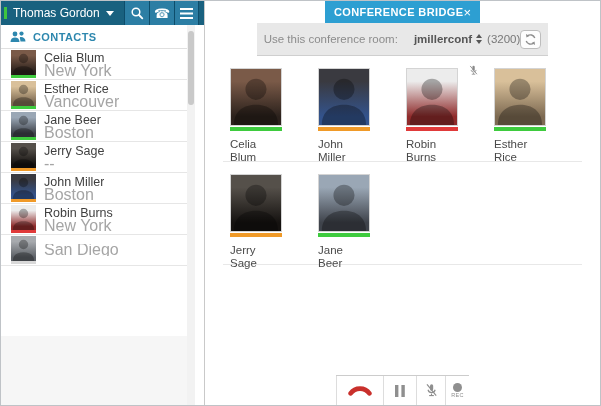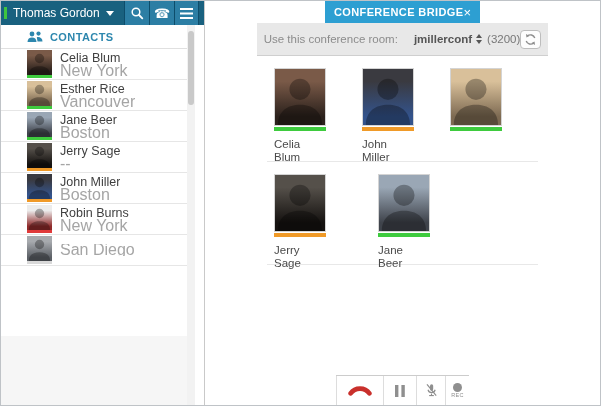--- a/index.html
+++ b/index.html
@@ -13,24 +13,24 @@
   .presence-bar { width:3px; height:12px; margin-left:3px; }
   .user-name { font-size:12px; margin-left:6px; white-space:nowrap; }
   .chevron { width:0; height:0; border-left:4px solid transparent; border-right:4px solid transparent; border-top:5px solid #fff; margin-left:6px; }
   .tb-buttons { margin-left:auto; display:flex; height:100%; margin-right:5px; }
   .tb-btn { width:25px; height:100%; background:#2c7ea4; border-left:1px solid #0d4d6b; display:flex; align-items:center; justify-content:center; cursor:pointer; }
   .tb-btn:last-child { border-right:1px solid #0d4d6b; }
   .phone-glyph { color:#fff; font-size:13px; line-height:1; }
 
   .left-body { flex:1; display:flex; min-height:0; }
   .list-col { width:186px; display:flex; flex-direction:column; }
-  .contacts-header { height:24px; display:flex; align-items:center; padding-left:26px; border-bottom:1px solid #e0e0e0; flex-shrink:0; }
+  .contacts-header { height:24px; display:flex; align-items:center; padding-left:9px; border-bottom:1px solid #e0e0e0; flex-shrink:0; }
   .contacts-title { color:#2d87ae; font-size:11px; font-weight:bold; letter-spacing:.4px; margin-left:7px; }
   .contacts-list { flex:1 0 auto; }
-  .contact-row { height:31px; display:flex; align-items:center; padding-left:26px; border-bottom:1px solid #e6e6e6; background:#fff; cursor:pointer; }
+  .contact-row { height:31px; display:flex; align-items:center; padding-left:10px; border-bottom:1px solid #e6e6e6; background:#fff; cursor:pointer; }
   .avatar-wrap { width:25px; flex-shrink:0; }
   .avatar { width:25px; height:25px; overflow:hidden; position:relative; background:#888; }
   .avatar svg, .photo svg { display:block; width:100%; height:100%; }
   .sil-fill { fill:rgba(0,0,0,0.30); }
   .status-bar { width:25px; height:3px; background:#ddd; }
   .contact-text { margin-left:8px; overflow:hidden; }
   .contact-name { font-size:12.5px; color:#3f3f3f; line-height:14px; white-space:nowrap; }
   .contact-location { font-size:16px; color:#a5a5a5; line-height:12px; white-space:nowrap; }
   .list-footer { flex:1; background:#f6f6f6; }
   .scroll-track { width:8px; background:#f2f2f2; position:relative; flex-shrink:0; }
@@ -48,21 +48,21 @@
   .room-name { font-size:11.5px; font-weight:bold; color:#555; }
   .sort-arrows { display:inline-flex; flex-direction:column; margin-left:4px; row-gap:2px; }
   .sort-arrows .up { width:0; height:0; border-left:3.5px solid transparent; border-right:3.5px solid transparent; border-bottom:4px solid #555; }
   .sort-arrows .down { width:0; height:0; border-left:3.5px solid transparent; border-right:3.5px solid transparent; border-top:4px solid #555; }
   .room-ext { font-size:11.5px; color:#777; margin-left:5px; }
   .refresh-btn { margin-left:auto; width:21px; height:19px; background:#fdfdfd; border:1px solid #bdbdbd; border-radius:4px; display:flex; align-items:center; justify-content:center; cursor:pointer; }
 
   .conf-body { flex:1; background:#fff; overflow:hidden; }
   .tile-row { display:flex; padding:12px 0 0 7px; border-bottom:1px solid #e8e8e8; }
   .tile-row.r1 { height:106px; }
-  .tile-row.r2 { height:103px;gap:16px; }
+  .tile-row.r2 { height:103px; }
   .tile { width:88px; position:relative; cursor:pointer; }
   .photo { width:52px; height:58px; border:1px solid #d4d4d4; background:#999; overflow:hidden; }
   .photo.placeholder { background:#e9ebed; }
   .photo.placeholder .sil-fill { fill:#a3a8ad; }
   .tile .status-bar { width:52px; height:4px; margin-top:1px; }
   .tile-label { margin-top:7px; font-size:11.5px; color:#4a4a4a; line-height:13px; }
   .mic-badge { position:absolute; top:-6px; right:15px; display:none; }
 
   .conf-toolbar { height:30px; border-top:1px solid #ccc; display:flex; justify-content:flex-end; flex-shrink:0; background:#fff; }
   .tool-btn { border-left:1px solid #ddd; display:flex; flex-direction:column; align-items:center; justify-content:center; cursor:pointer; }
@@ -270,26 +270,51 @@
       </svg>
     </div>
     <div class="status-bar" style="background: rgb(240, 154, 40);"></div>
     <div class="tile-label">
       <div>John</div>
       <div>Miller</div>
     </div>
 
   </div>
           <div class="tile">
+    <div class="photo" style="background: linear-gradient(rgb(236, 236, 236) 22%, rgb(143, 43, 43) 85%);">
+      <svg viewBox="0 0 52 58">
+        <path class="sil-fill" d="M26 10a11 11 0 1 1 0 22 11 11 0 0 1 0-22zM3 58c0-14.5 10.5-21 23-21s23 6.5 23 21z"></path>
+      </svg>
+    </div>
+    <div class="status-bar" style="background: rgb(224, 58, 58);"></div>
+    <div class="tile-label">
+      <div>Robin</div>
+      <div>Burns</div>
+    </div>
+    <div class="mic-badge" style="display: block;">
+      <svg width="11" height="11" viewBox="0 0 16 16">
+        <rect x="6.4" y="1.2" width="3.4" height="7" rx="1.7" fill="#8a8a8a"></rect>
+        <path d="M4.3 7.2 a3.9 3.9 0 0 0 7.6 0" stroke="#8a8a8a" stroke-width="1.2" fill="none"></path>
+        <line x1="8" y1="11.3" x2="8" y2="13" stroke="#8a8a8a" stroke-width="1.2"></line>
+        <line x1="5.5" y1="13.4" x2="10.5" y2="13.4" stroke="#8a8a8a" stroke-width="1.2"></line>
+        <line x1="3.2" y1="1.4" x2="13" y2="13.4" stroke="#8a8a8a" stroke-width="1.3"></line>
+      </svg>
+    </div>
+  </div>
+          <div class="tile">
     <div class="photo" style="background: linear-gradient(rgb(217, 192, 154) 22%, rgb(125, 106, 82) 85%);">
       <svg viewBox="0 0 52 58">
         <path class="sil-fill" d="M26 10a11 11 0 1 1 0 22 11 11 0 0 1 0-22zM3 58c0-14.5 10.5-21 23-21s23 6.5 23 21z"></path>
       </svg>
     </div>
     <div class="status-bar" style="background: rgb(62, 203, 62);"></div>
+    <div class="tile-label">
+      <div>Esther</div>
+      <div>Rice</div>
+    </div>
 
   </div>
         </div>
       <div class="tile-row r2">
           <div class="tile">
     <div class="photo" style="background: linear-gradient(rgb(85, 80, 74) 22%, rgb(21, 18, 16) 85%);">
       <svg viewBox="0 0 52 58">
         <path class="sil-fill" d="M26 10a11 11 0 1 1 0 22 11 11 0 0 1 0-22zM3 58c0-14.5 10.5-21 23-21s23 6.5 23 21z"></path>
       </svg>
     </div>

